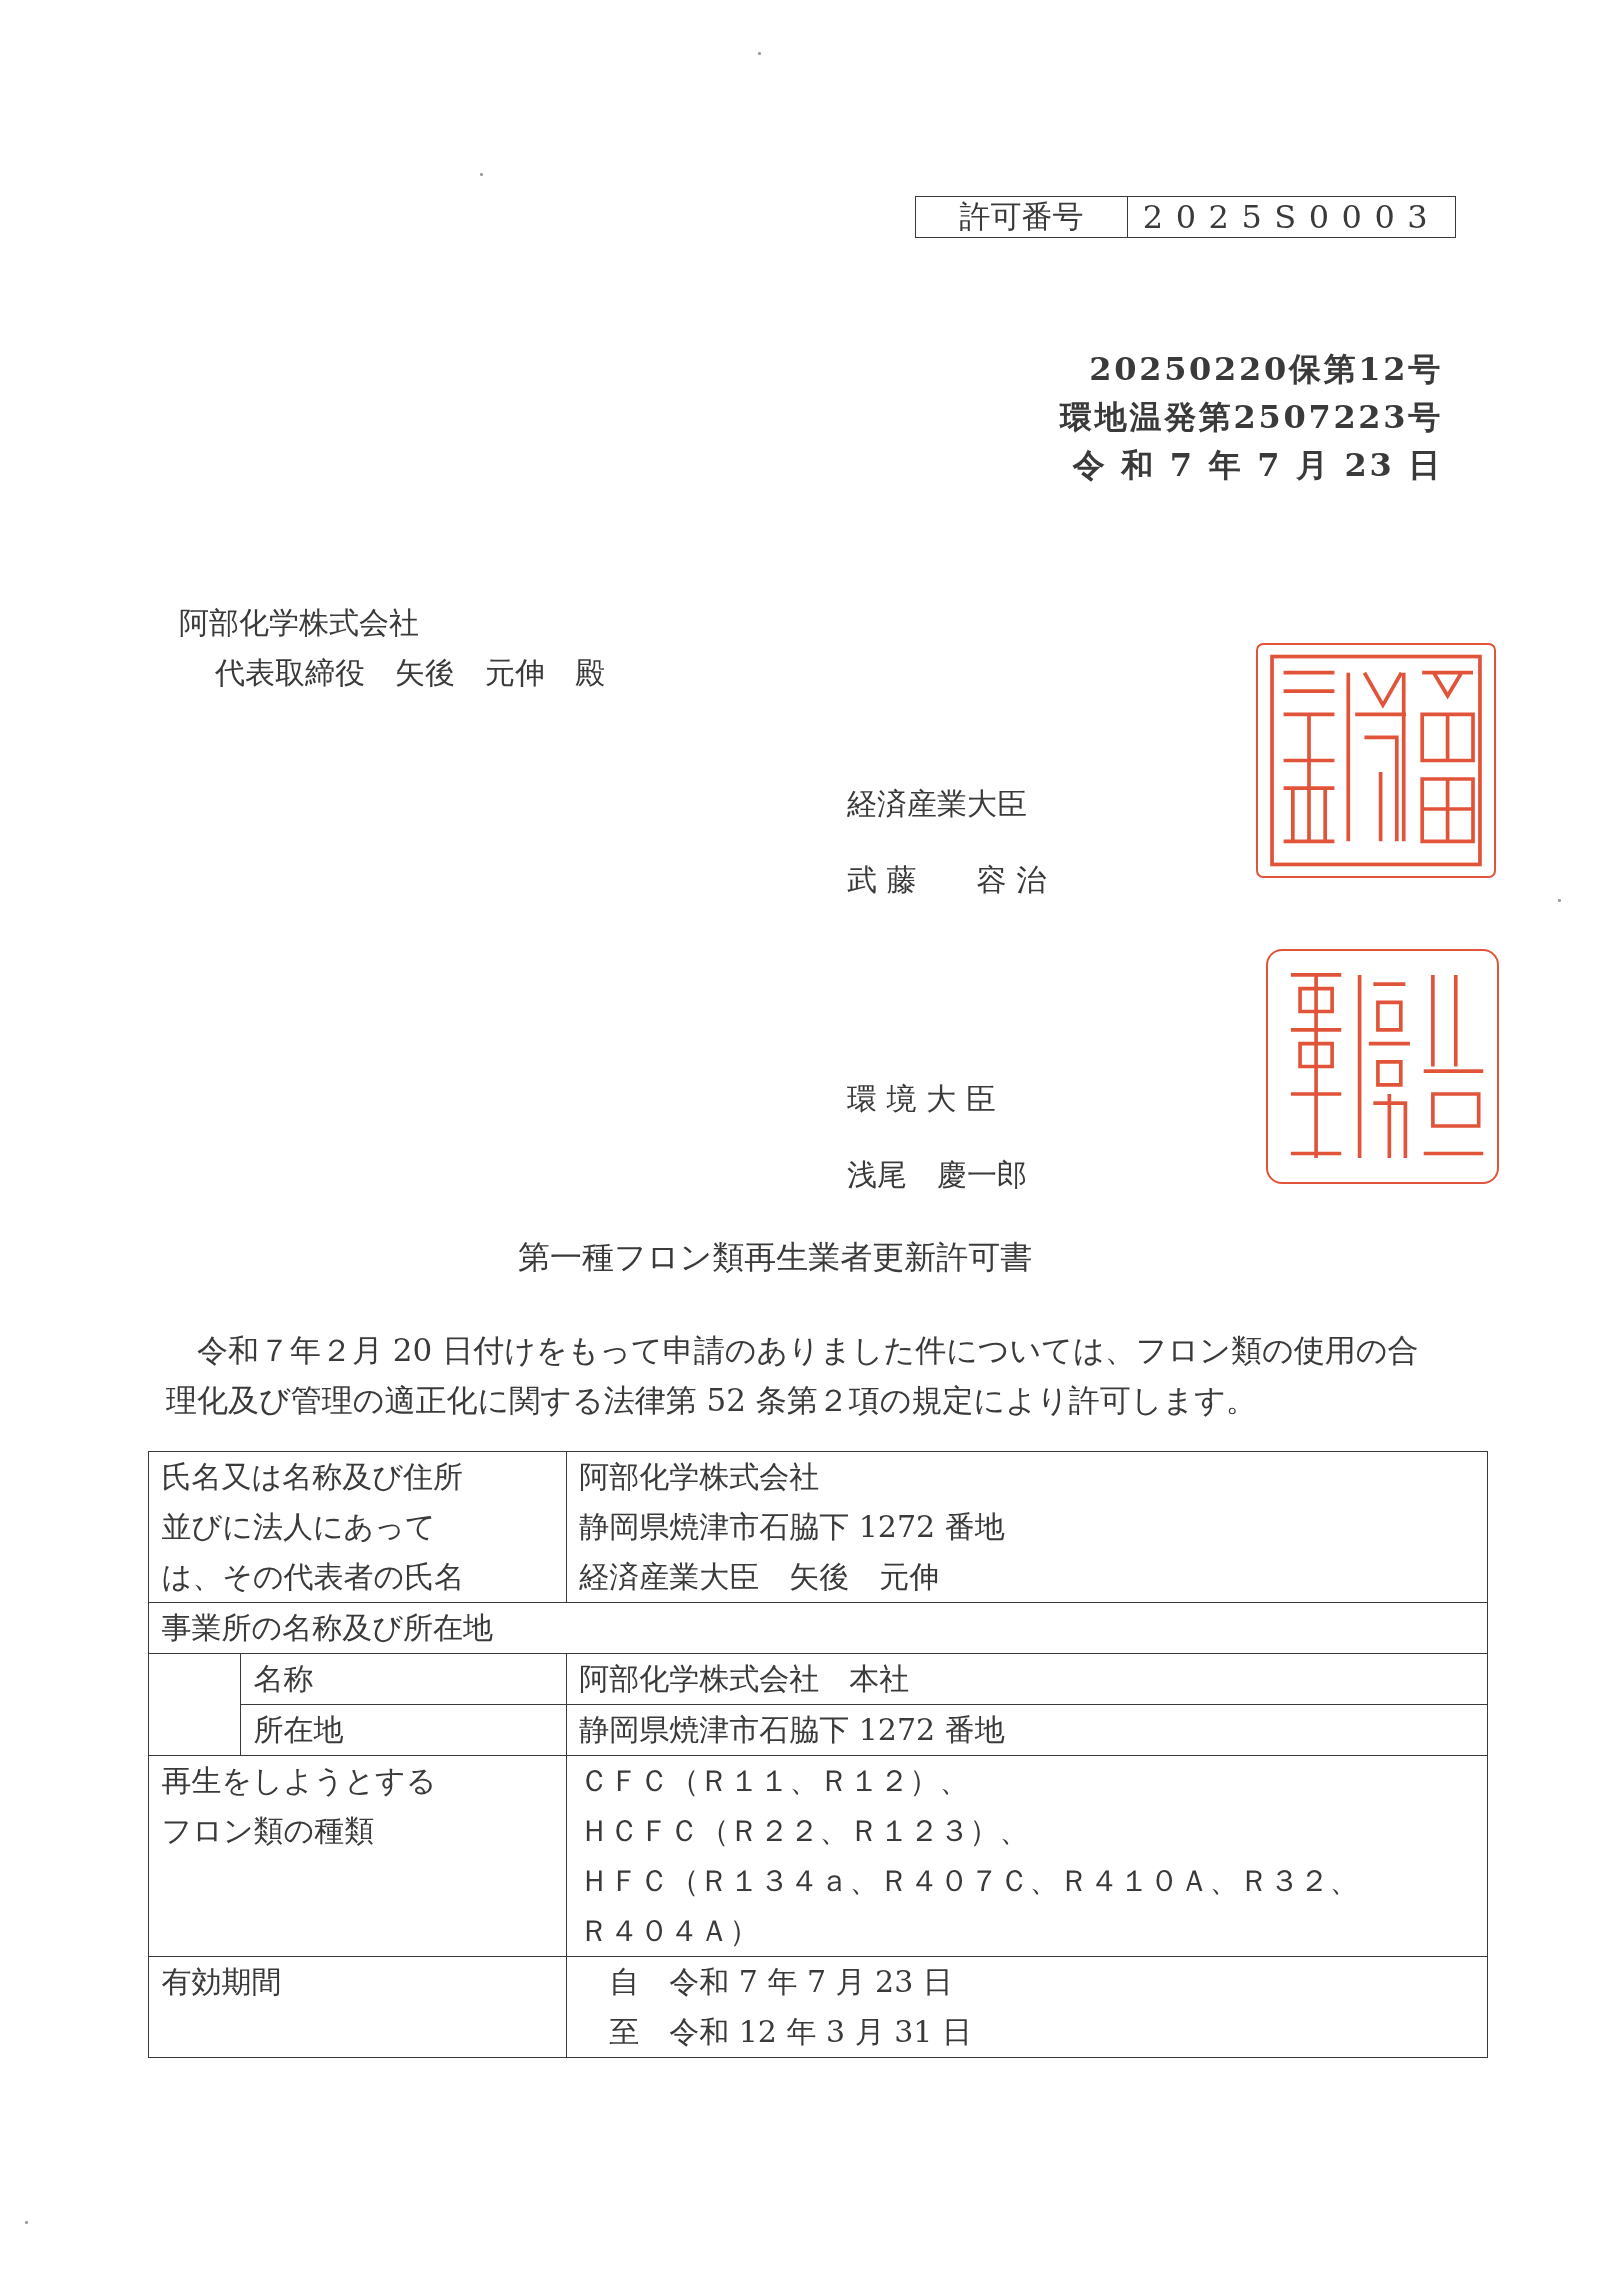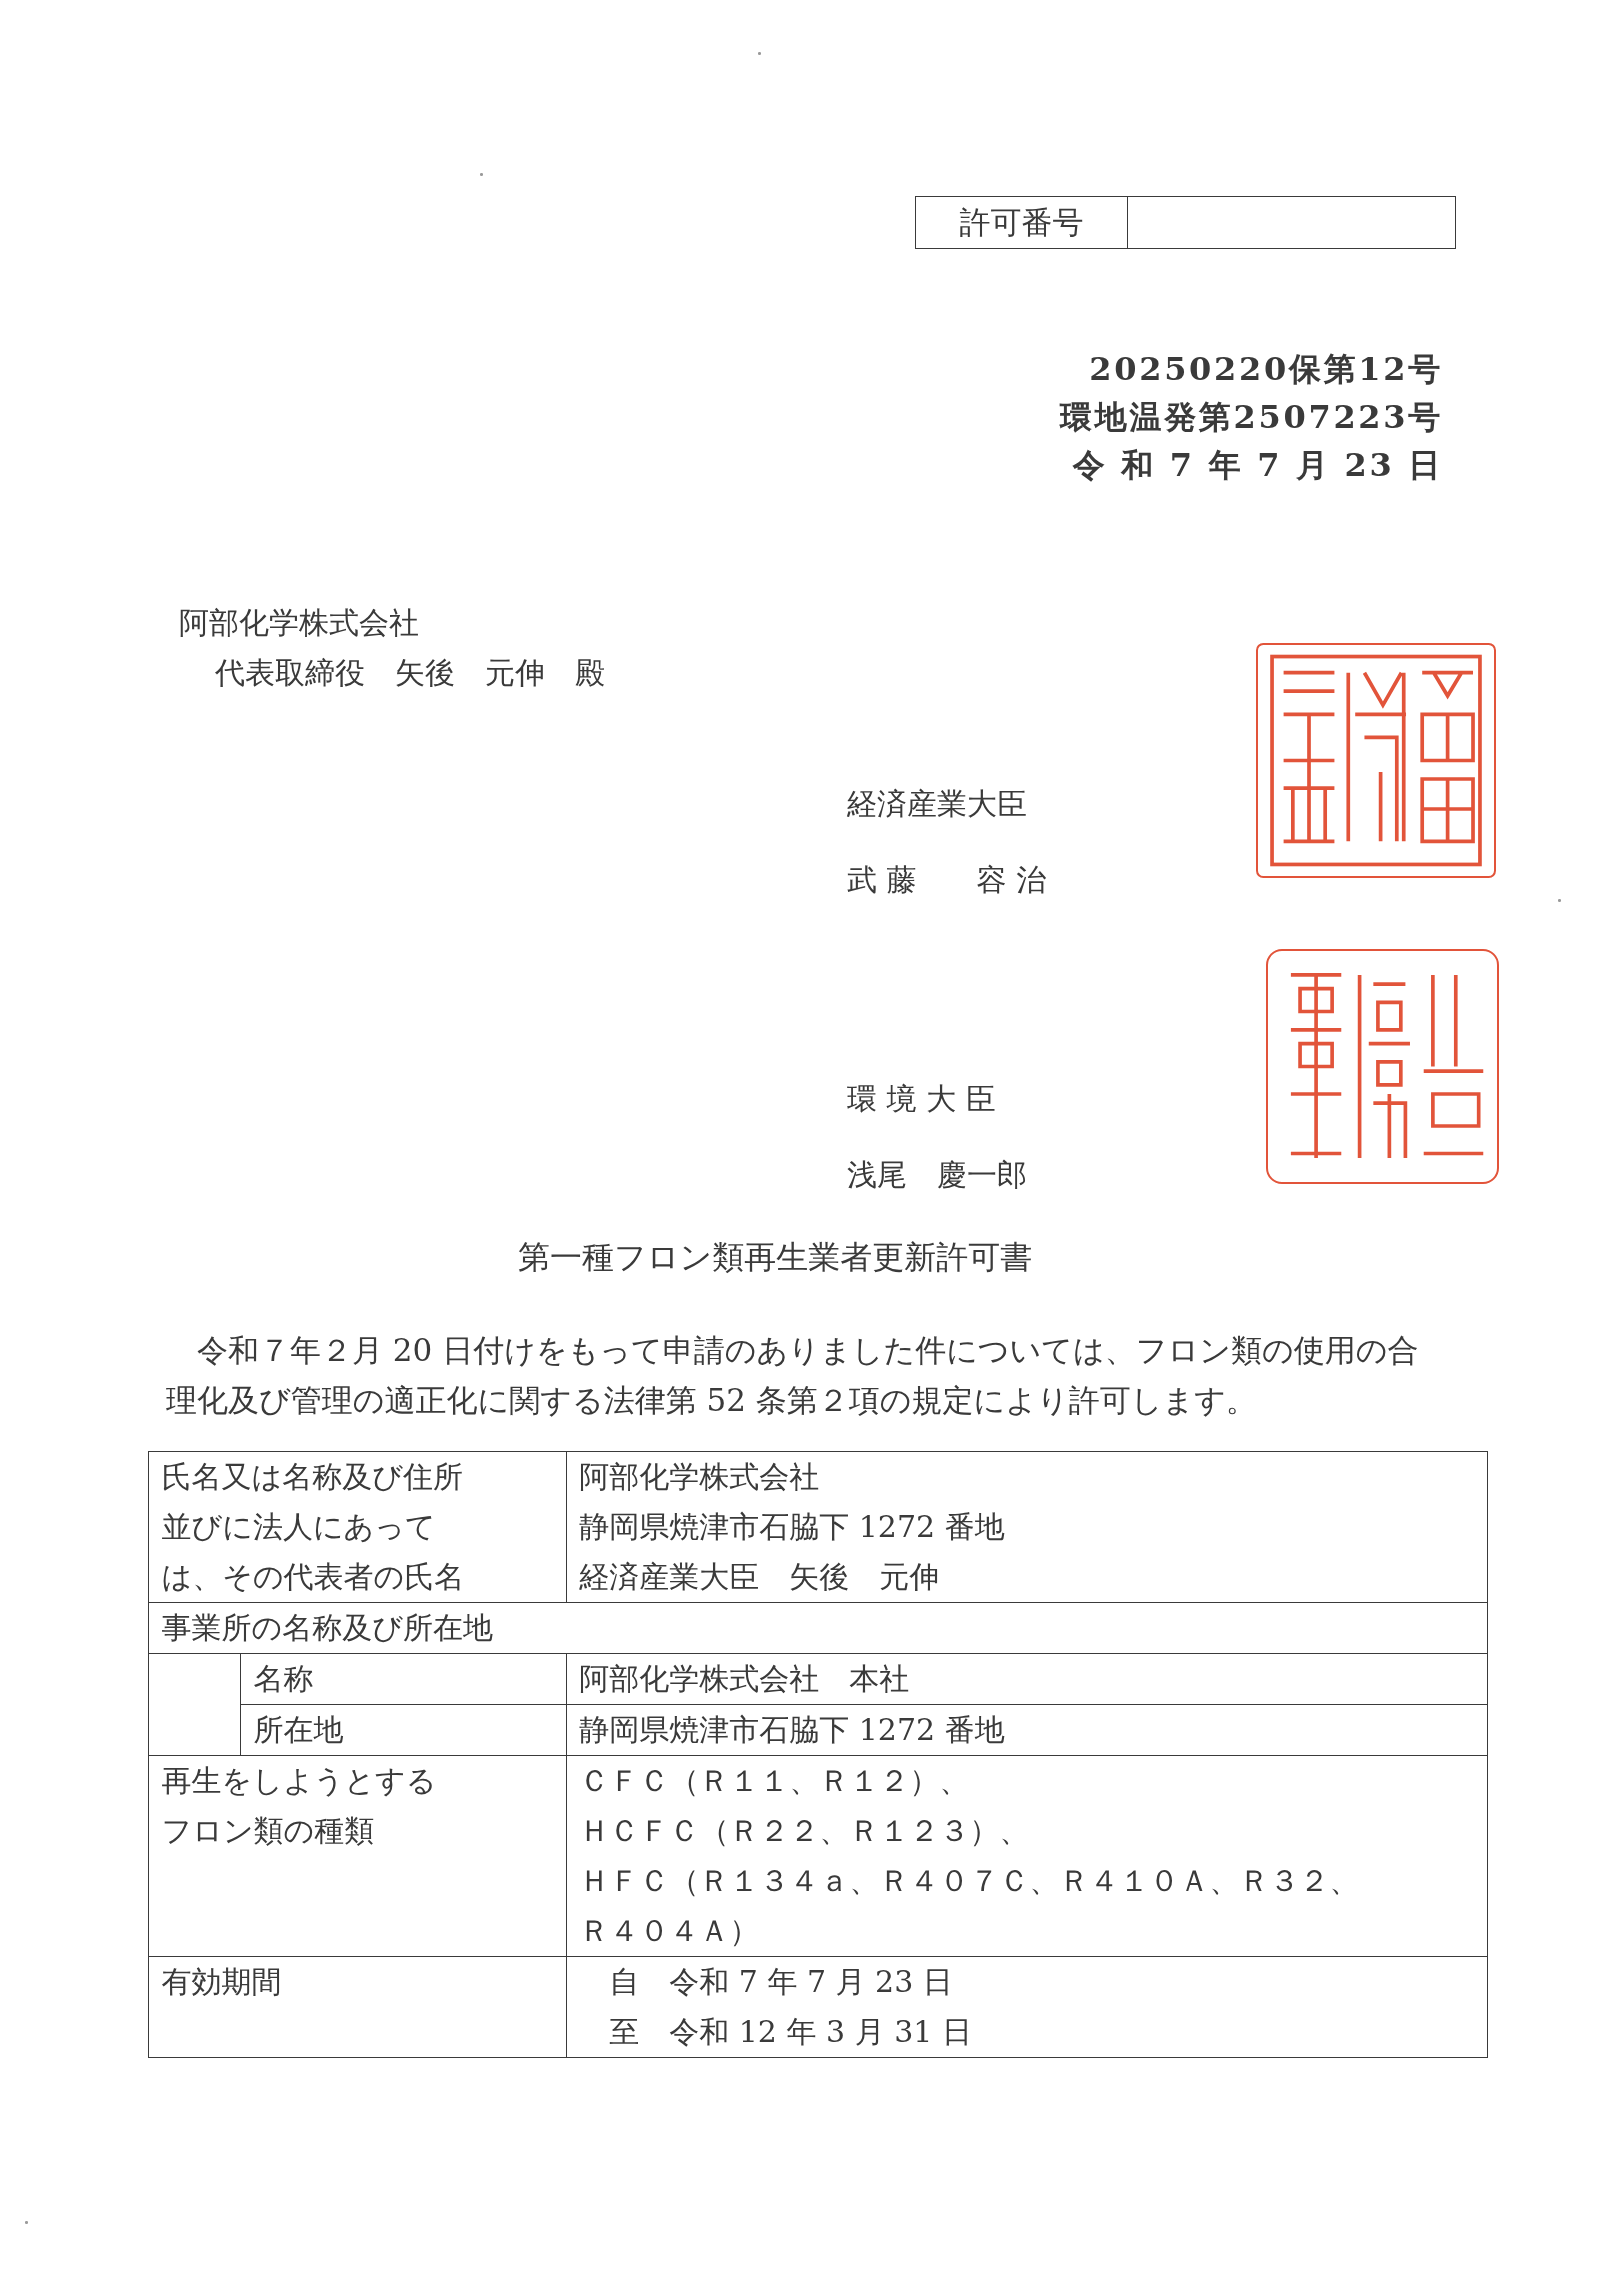--- a/index.html
+++ b/index.html
@@ -1,19 +1,19 @@
 <!DOCTYPE html>
 <html style="font-size:14.3px"><head>
 <meta charset="utf-8">
 <style>
   html, body { margin:0; padding:0; }
   body { width:1622px; height:2293px; background:#ffffff; position:relative; overflow:hidden;
          font-family:"DejaVu Serif","Liberation Serif",serif; color:#3a3a3a; }
   .abs { position:absolute; }
-  .permit-box { left:915px; top:196px; width:541px; height:53px; border:1.8px solid #3a3a3a; display:flex; box-sizing:border-box; }
+  .permit-box { left:915px; top:196px; width:541px; height:42px; border:1.8px solid #3a3a3a; display:flex; box-sizing:border-box; }
   .permit-box .lbl { width:211px; border-right:1.8px solid #3a3a3a; display:flex; align-items:center; justify-content:center; font-size:31px; }
   .permit-box .val { flex:1; display:flex; align-items:center; justify-content:center; font-size:32px; letter-spacing:12.5px; }
   .refs { right:179px; top:345px; text-align:right; font-size:32px; line-height:48px; letter-spacing:2.7px; }
   .refs div { white-space:pre;font-weight:bold; }
   .addressee { left:179px; top:598px; font-size:30px; line-height:50px; }
   .addressee .l2 { padding-left:36px; white-space:pre; }
   .minister { font-size:30px; white-space:pre; }
   .stamp { border:2.7px solid #e2543a; border-radius:7.2px; box-sizing:border-box; }
   .stamp svg { width:100%; height:100%; display:block; }
   .doc-title { left:0; width:1550px; top:1236px; text-align:center; font-size:32px; }
@@ -23,20 +23,21 @@
   table.permit td.lab { width:351px; }
   table.permit .ml { white-space:pre; }
   .nowrap { white-space:pre; }
   .speck { position:absolute; width:2.7px; height:2.7px; background:#9a9a9a; border-radius:50%; }
 </style>
 </head>
 <body>
 
 <div class="abs permit-box">
   <div class="lbl">許可番号</div>
+  <div class="val">2025S0003</div>
 </div>
 
 <div class="abs refs">
   <div>20250220保第12号</div>
   <div>環地温発第2507223号</div>
   <div>令 和 7 年 7 月 23 日</div>
 </div>
 
 <div class="abs addressee">
   <div>阿部化学株式会社</div>

